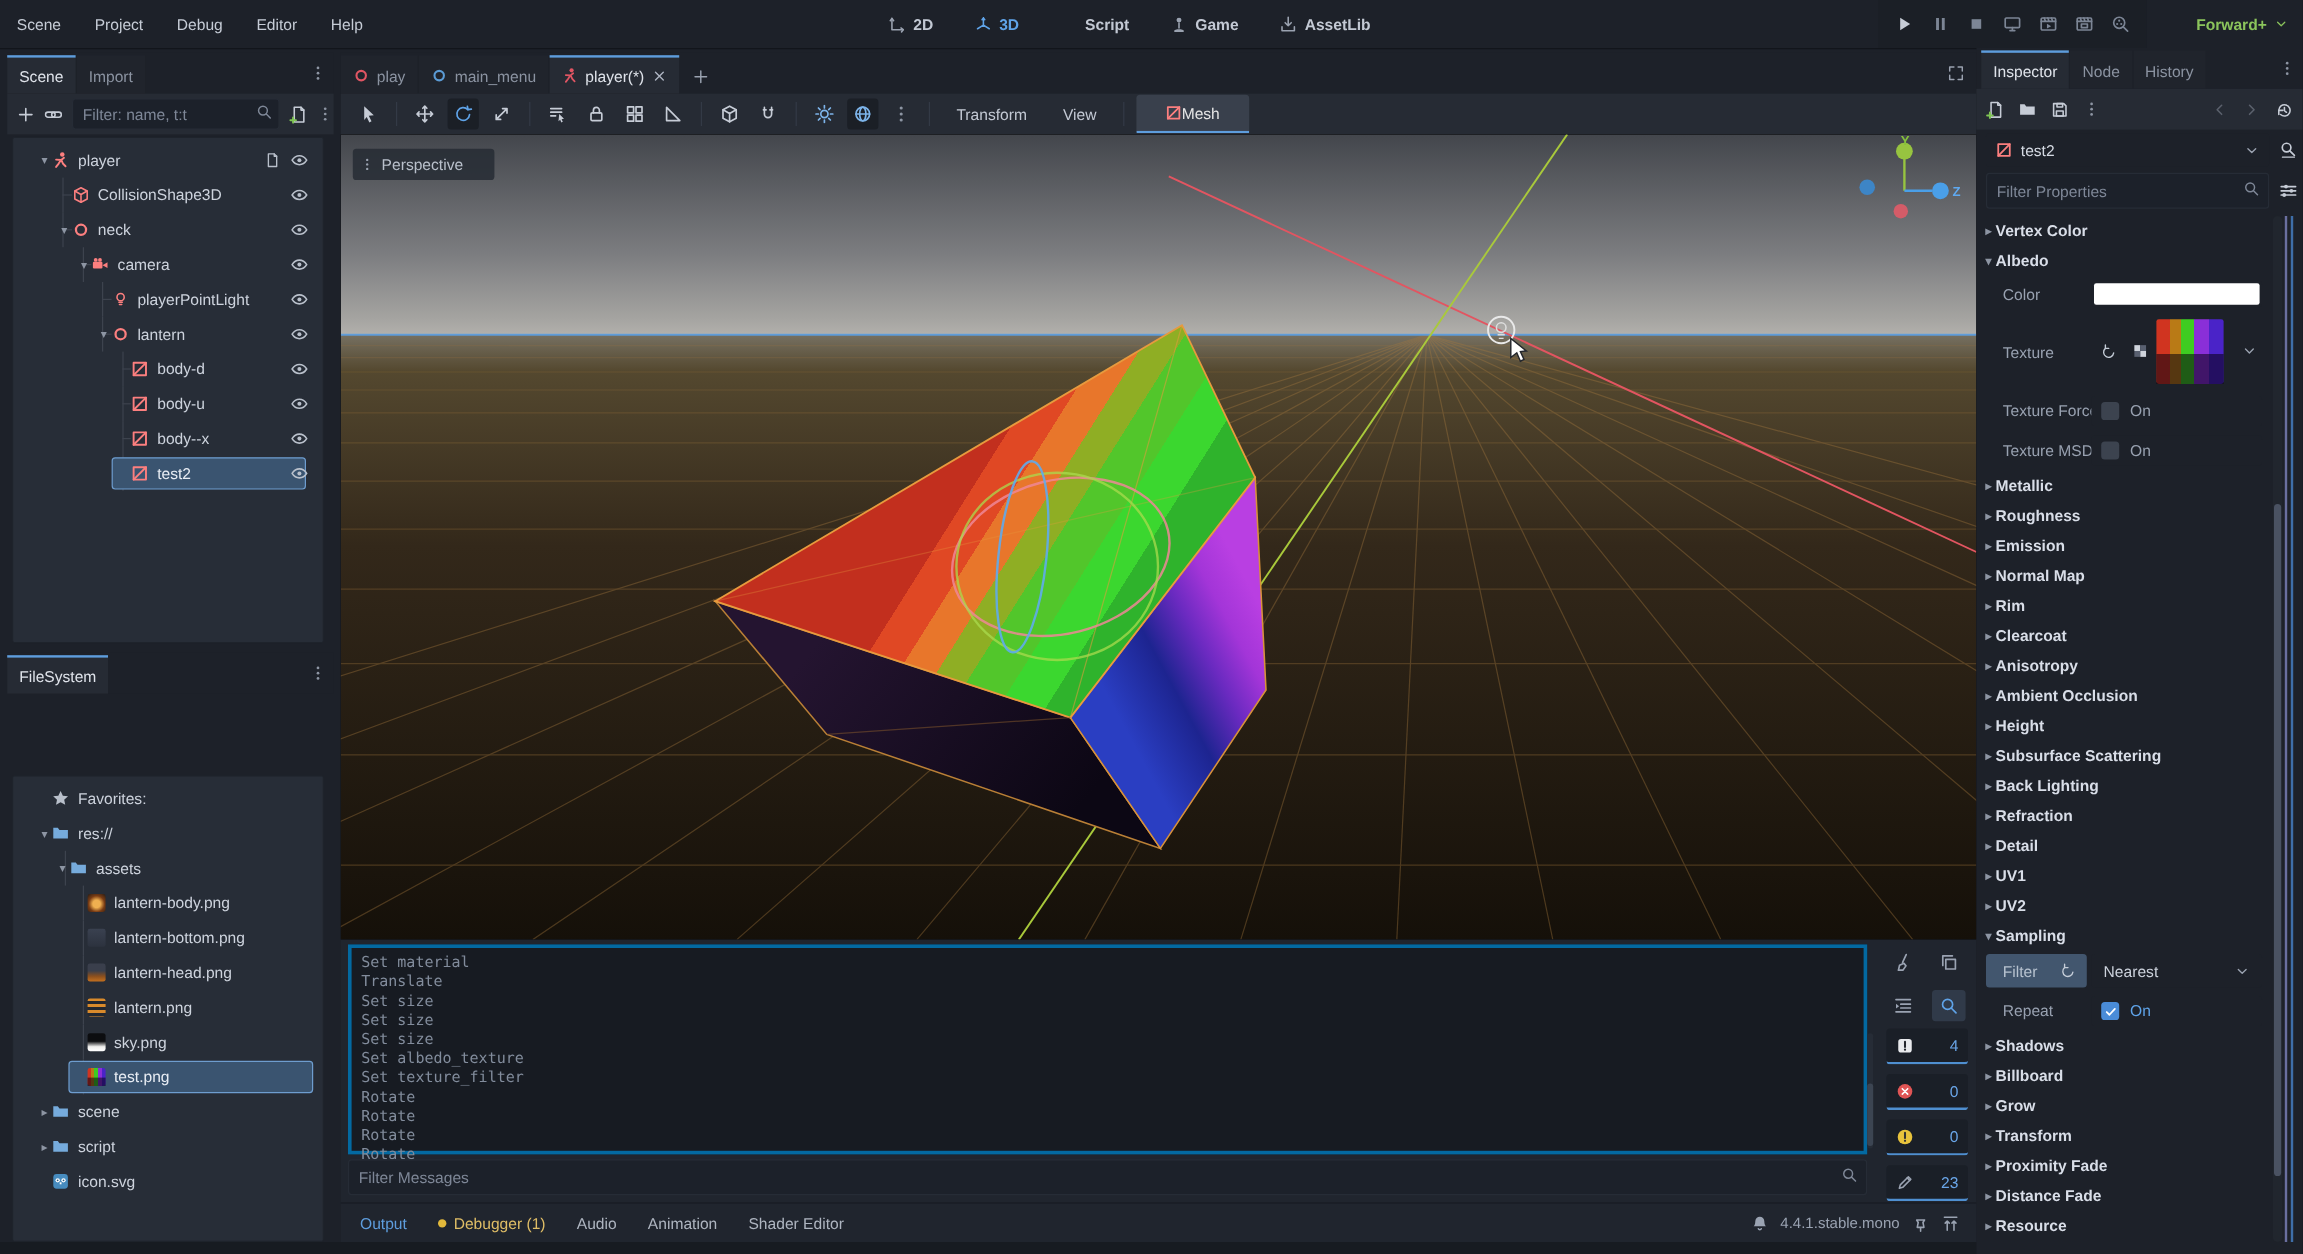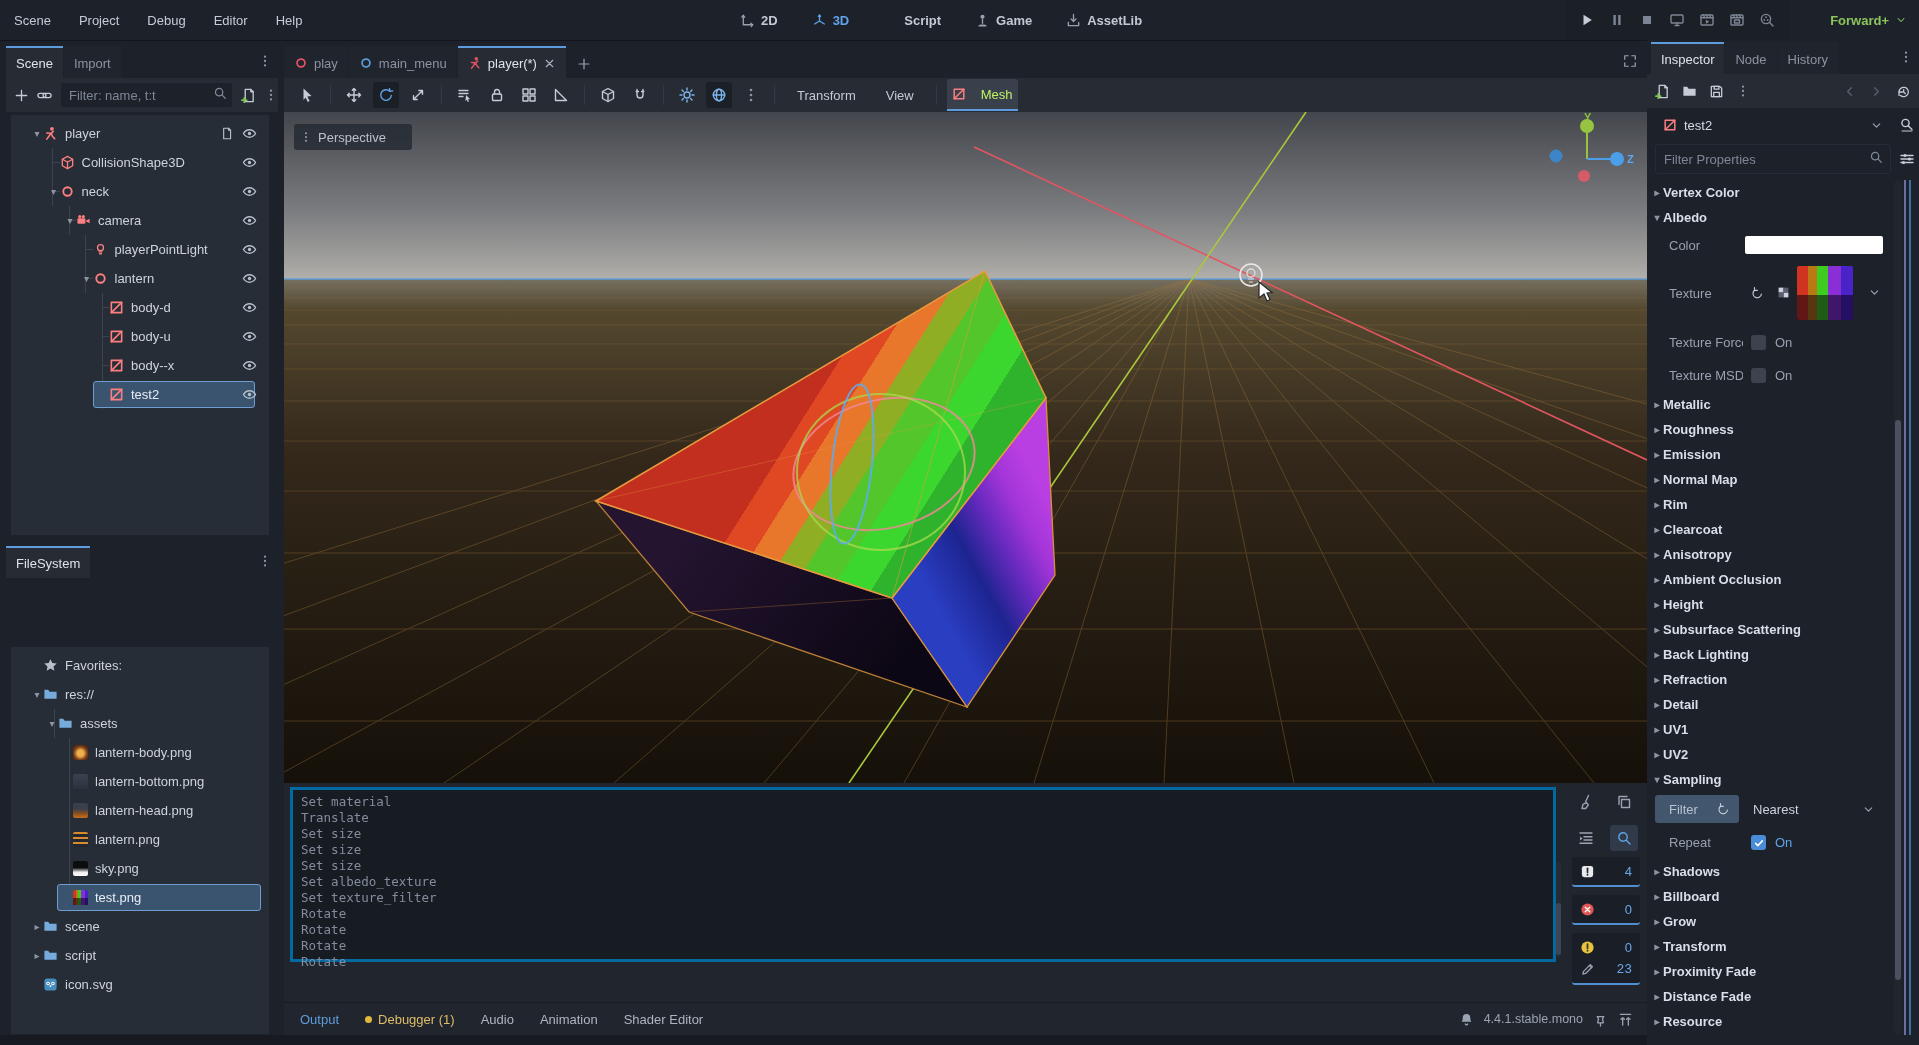--- a/index.html
+++ b/index.html
@@ -690,21 +690,21 @@
         <svg width="16" height="16" viewBox="0 0 16 16" fill="none" stroke="#8d95a3" stroke-width="1.4" stroke-linecap="round" stroke-linejoin="round">
           <circle cx="8" cy="3" r="1.3" fill="#8d95a3" stroke="none"></circle>
           <circle cx="8" cy="8" r="1.3" fill="#8d95a3" stroke="none"></circle>
           <circle cx="8" cy="13" r="1.3" fill="#8d95a3" stroke="none"></circle>
         </svg>
       </span>
       <span style="width: 1px; height: 20px; background: rgb(51, 58, 70); margin: 0px 4px;"></span>
       <div style="padding: 0px 12px; color: rgb(195, 201, 212);">Transform</div>
       <div style="padding: 0px 12px; color: rgb(195, 201, 212);">View</div>
       <span style="width: 1px; height: 20px; background: rgb(51, 58, 70); margin: 0px 4px;"></span>
-      <div class="row" style="padding: 0px 5px; height: 30px; gap: 15px; background: rgb(57, 64, 76); border-bottom: 2px solid rgb(94, 157, 221); border-radius: 3px 3px 0px 0px; color: #bef264;">
+      <div class="row" style="padding: 0px 24px; height: 30px; gap: 0; background: rgb(57, 64, 76); border-bottom: 2px solid rgb(94, 157, 221); border-radius: 3px 3px 0px 0px; color: #e5e5e5;">
         <span class="icon">
           <svg width="14" height="14" viewBox="0 0 16 16" fill="none" stroke="#fc7f7f" stroke-width="1.4" stroke-linecap="round" stroke-linejoin="round">
             <rect x="2.5" y="2.5" width="11" height="11" stroke-width="1.7"></rect>
             <path d="M13.5 2.5L2.5 13.5" stroke-width="1.7"></path>
           </svg>
         </span>
         <span>Mesh</span>
       </div>
     </div>
 
@@ -842,20 +842,31 @@
         <div class="logline">Set albedo_texture</div>
         <div class="logline">Set texture_filter</div>
         <div class="logline">Rotate</div>
         <div class="logline">Rotate</div>
         <div class="logline">Rotate</div>
         <div class="logline">Rotate</div>
       </div>
     <div class="abs" style="left:1272px;top:78px;width:5px;height:96px;background:#262c36;border-radius:3px;">
       <div style="position:absolute;left:0;top:42px;width:5px;height:52px;background:#3c4552;border-radius:3px;"></div>
     </div>
+    <div class="abs row" style="left:6px;top:183px;width:1266px;height:30px;">
+      <span style="position:relative;flex:1;display:flex;">
+        <input class="tinput" style="width: 100%; height: 28px;" readonly="" placeholder="Filter Messages">
+        <span class="icon abs" id="out-search" style="right:8px;top:6px;">
+            <svg width="14" height="14" viewBox="0 0 16 16" fill="none" stroke="#7e8797" stroke-width="1.4" stroke-linecap="round" stroke-linejoin="round">
+              <circle cx="7" cy="7" r="4.2"></circle>
+              <path d="M10.2 10.2L14 14"></path>
+            </svg>
+          </span>
+      </span>
+    </div>
 
     <div id="out-rail">
         <span class="icon abs" style="left: 1288px; top: 6px; width: 28px; height: 26px; border-radius: 3px;">
           <svg width="16" height="16" viewBox="0 0 16 16" fill="none" stroke="#9aa3b2" stroke-width="1.4" stroke-linecap="round" stroke-linejoin="round">
             <path d="M10.5 1.5L7.5 8"></path>
             <path d="M4 14.5l1-4.2 3.6-1.6 1.7 2.2-2.6 3.6z"></path>
           </svg>
         </span>
         <span class="icon abs" style="left: 1326px; top: 6px; width: 28px; height: 26px; border-radius: 3px;">
           <svg width="16" height="16" viewBox="0 0 16 16" fill="none" stroke="#9aa3b2" stroke-width="1.4" stroke-linecap="round" stroke-linejoin="round">
@@ -897,21 +908,21 @@
         <div class="badge" style="left: 1288px; top: 150px; width: 68px;">
           <span class="icon">
             <svg width="15" height="15" viewBox="0 0 16 16" fill="none" stroke="#aeb5c2" stroke-width="1.4" stroke-linecap="round" stroke-linejoin="round">
               <circle cx="8" cy="8" r="6.5" fill="#e8c33c" stroke="none"></circle>
               <path d="M8 4.3V9" stroke="#333" stroke-width="1.8"></path>
               <circle cx="8" cy="11.4" r="1" fill="#333" stroke="none"></circle>
             </svg>
           </span>
           <span class="cnt">0</span>
         </div>
-        <div class="badge" style="left: 1288px; top: 172px; width: 68px; font-family: Liberation Mono, monospace;">
+        <div class="badge" style="left: 1288px; top: 188px; width: 68px;">
           <span class="icon">
             <svg width="15" height="15" viewBox="0 0 16 16" fill="none" stroke="#9aa3b2" stroke-width="1.4" stroke-linecap="round" stroke-linejoin="round">
               <path d="M3 13l.8-3L11 2.8l2.2 2.2L6 12.2z"></path>
               <path d="M10 3.8l2.2 2.2"></path>
             </svg>
           </span>
           <span class="cnt">23</span>
         </div>
         <span class="icon abs" style="left: 1288px; top: 228px; width: 28px; height: 26px; border-radius: 3px;">
           <svg width="16" height="16" viewBox="0 0 16 16" fill="none" stroke="#9aa3b2" stroke-width="1.4" stroke-linecap="round" stroke-linejoin="round">

